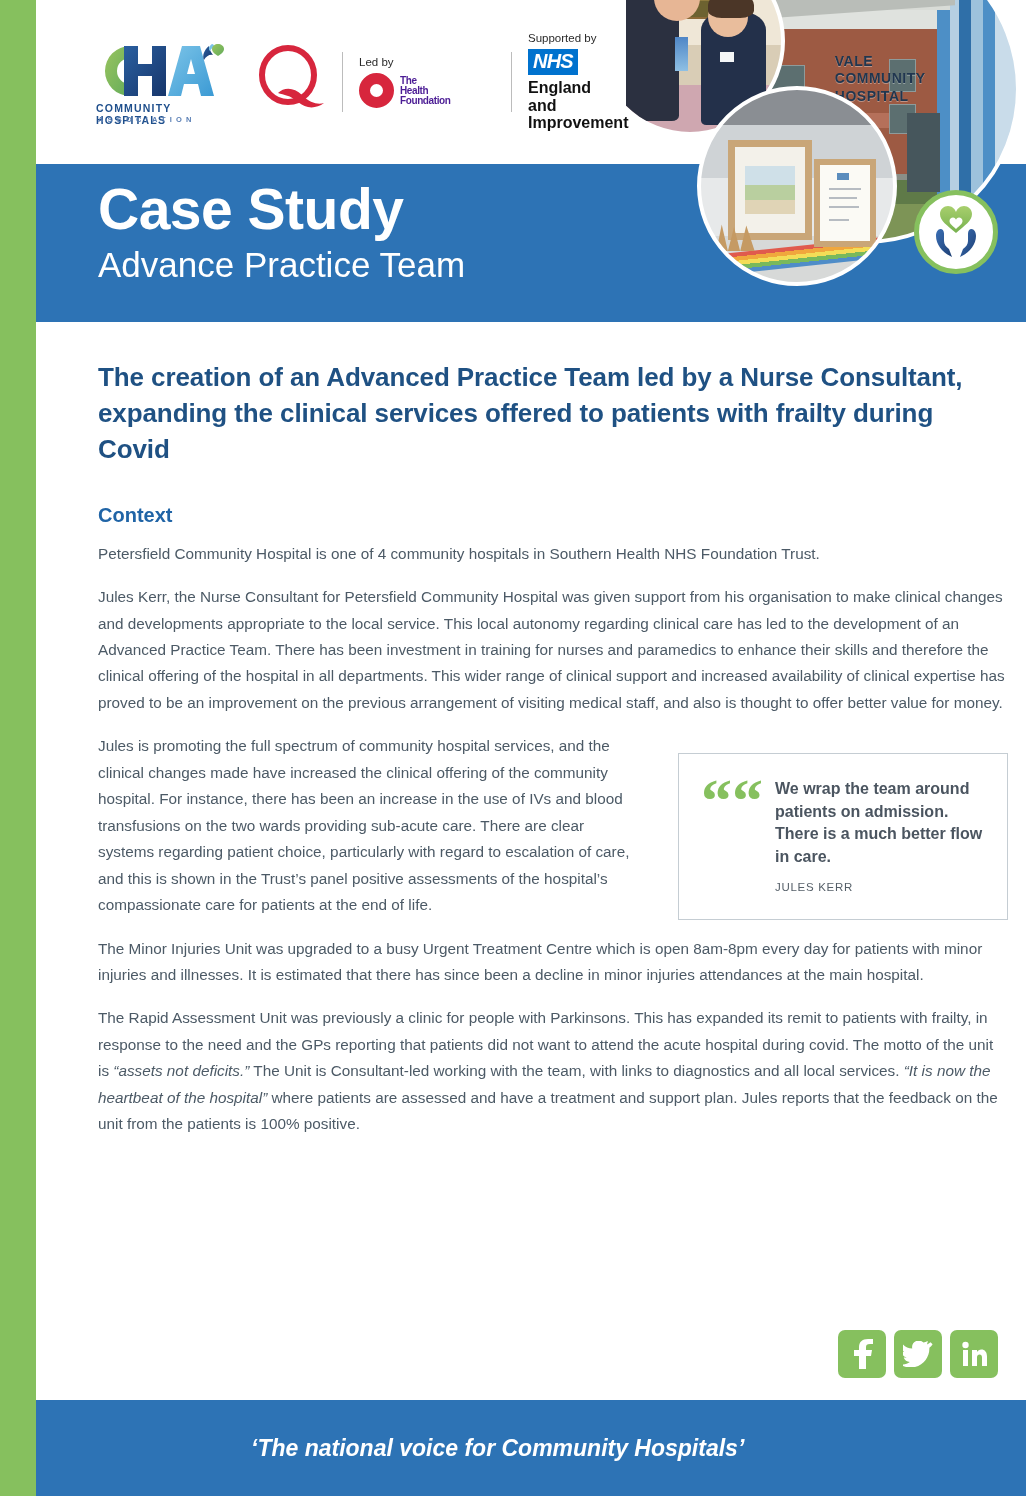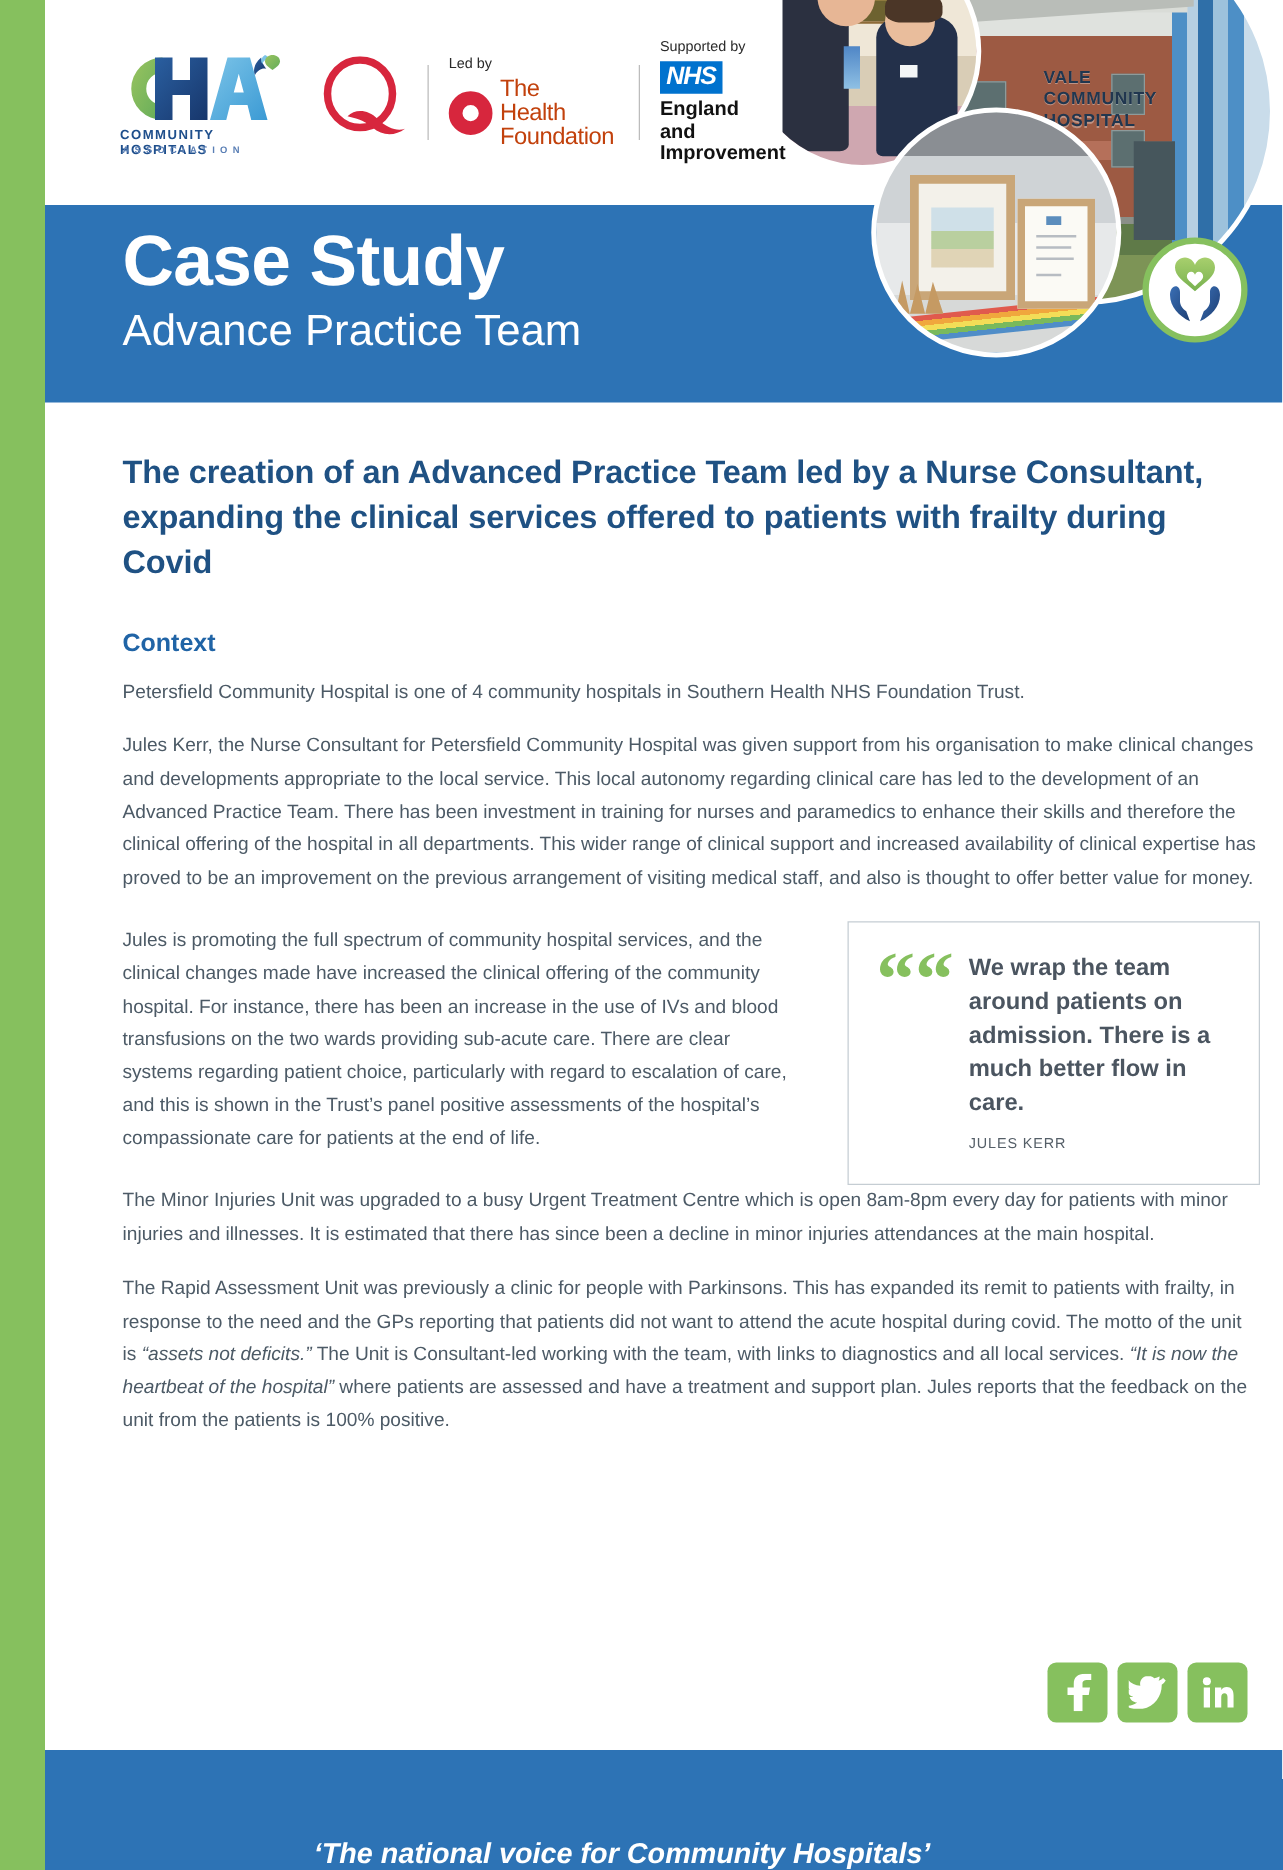--- a/index.html
+++ b/index.html
@@ -274,22 +274,22 @@
     font-size: 11.5px; color: #2a2a2a; margin-bottom: 5px;
   }
   .hf-row { display: flex; align-items: center; }
   .hf-ring {
     width: 35px; height: 35px; border-radius: 50%;
     border: 11px solid #d7263d;
     margin-right: 6px;
     flex: 0 0 auto;
   }
   .hf-text {
-    font-size: 19px; font-weight: 400; line-height: 1.0;
-    color: #c2410c; letter-spacing: -0.4px;
+    font-size: 10px; font-weight: 700; line-height: 1.0;
+    color: #4c1d95; letter-spacing: -0.4px;
   }
   .logo-nhs { width: 94px; }
   .nhs-box {
     background: #0072ce;
     color: #ffffff;
     font-size: 20px; font-weight: 700;
     font-style: italic;
     letter-spacing: -0.8px;
     padding: 1px 5px 2px 5px;
     display: inline-block;
@@ -351,21 +351,21 @@
   .quote-mark {
     color: #86c05e;
     font-family: "Liberation Serif", serif;
     font-size: 62px;
     font-weight: 700;
     line-height: .72;
     flex: 0 0 auto;
   }
   .quote-text {
     color: #4b5560;
-    font-size: 19px;
+    font-size: 16px;
     font-weight: 700;
     line-height: 1.42;
   }
   .quote-attr {
     color: #555f68;
     font-size: 11.5px;
     letter-spacing: .7px;
     margin-top: 12px;
     font-weight: 400;
   }
@@ -383,21 +383,21 @@
     background: #86c05e;
     display: flex; align-items: center; justify-content: center;
   }
 
   
   .footer {
     position: absolute;
     left: 36px; bottom: 0;
     width: 990px; height: 96px;
     background: #2d73b5;
-    display: flex; align-items: flex-end;
+    display: flex; align-items: center;
     z-index: 5;
   }
   .footer-text {
     color: #ffffff;
     font-size: 23px;
     font-weight: 700;
     font-style: italic;
     margin-left: 215px;
   }
 </style>

